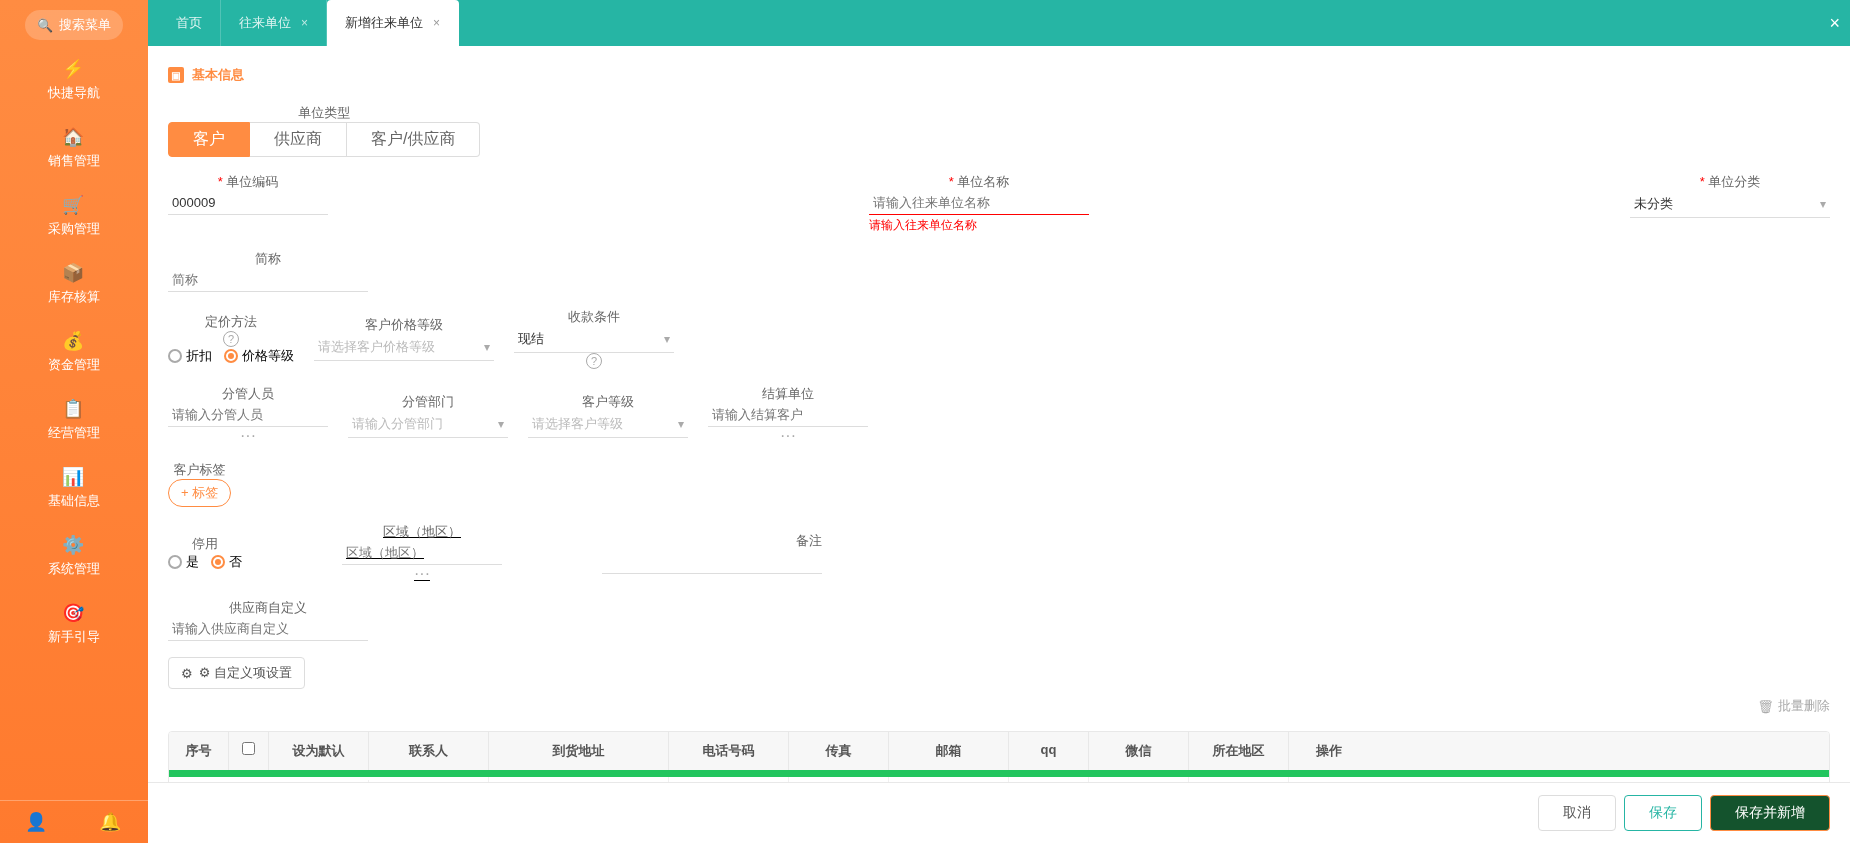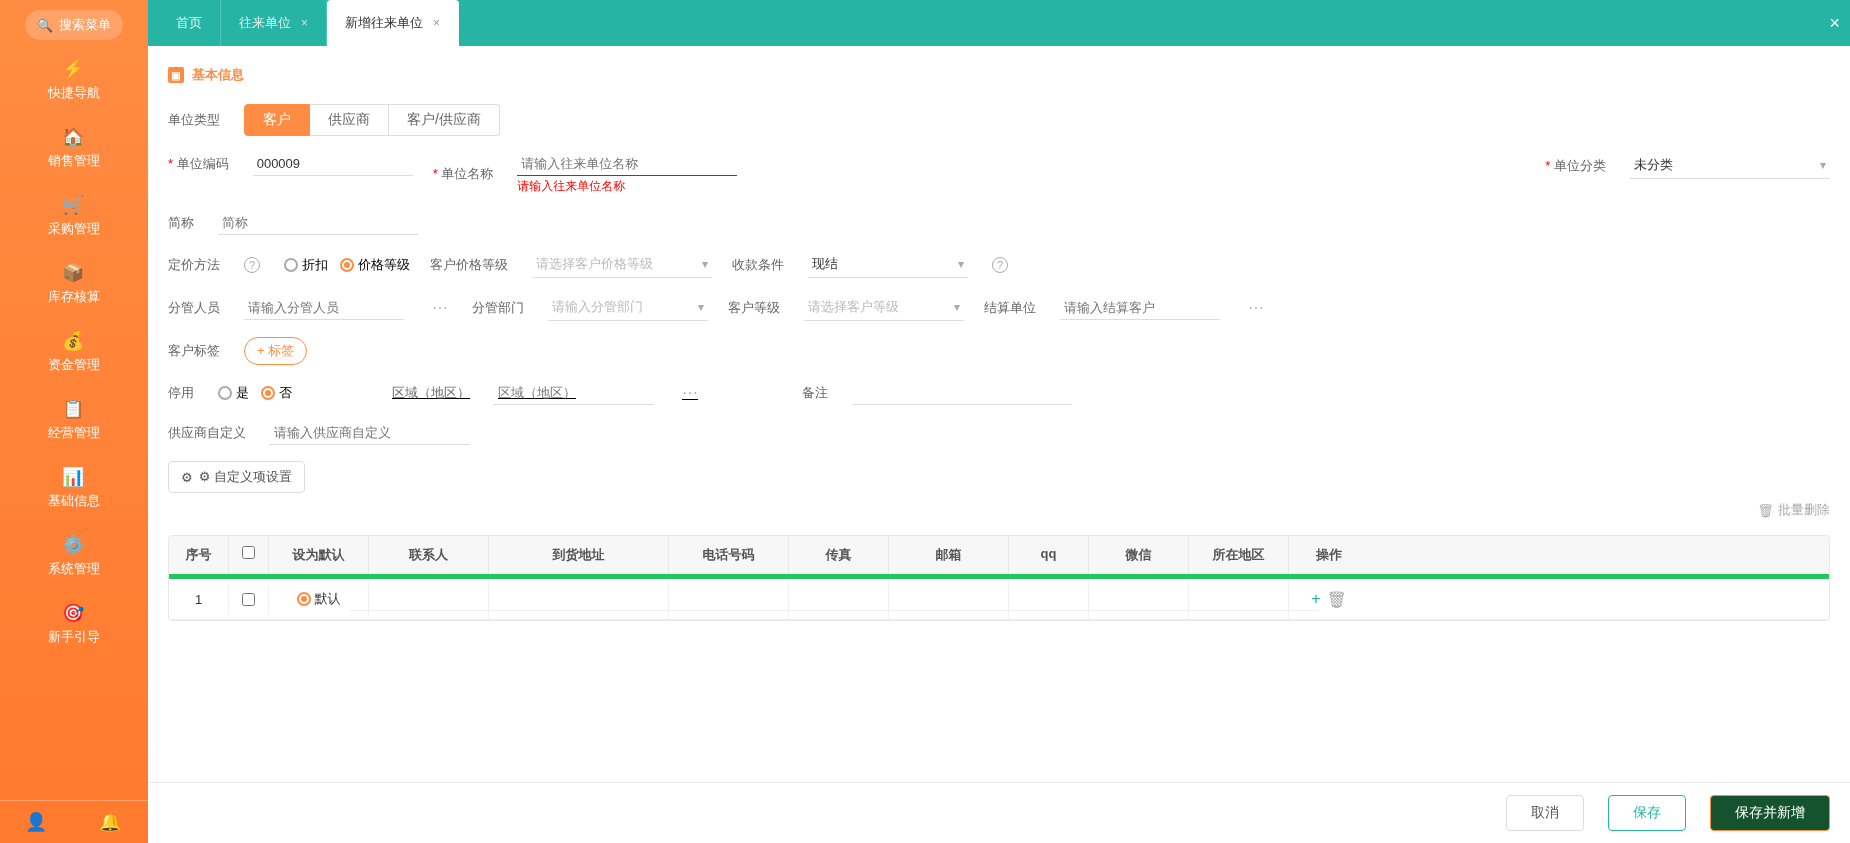--- a/index.html
+++ b/index.html
@@ -129,21 +129,22 @@
     
     .form-row {
       display: flex;
       align-items: flex-start;
       margin-bottom: 16px;
       gap: 20px;
     }
     .form-field {
       display: flex;
       align-items: center;
-      gap: 24px;
+      gap: 0;
+      flex-direction: column;
     }
     .form-field.flex1 { flex: 1; }
     .form-label {
       color: #666;
       white-space: nowrap;
       min-width: fit-content;
     }
     .form-label.required::before {
       content: '* ';
       color: red;
@@ -159,25 +160,25 @@
     }
     .form-input.error-border { border-bottom-color: red; }
     .error-text { color: red; font-size: 12px; margin-top: 2px; }
 
     
     .type-btn-group {
       display: flex;
       gap: 0;
     }
     .type-btn {
-      padding: 6px 18px;
+      padding: 6px 24px;
       border: 1px solid #ddd;
       background: white;
       cursor: pointer;
-      font-size: 14px;
+      font-size: 16px;
       color: #666;
     }
     .type-btn.active {
       background: #ff8c42;
       color: white;
       border-color: #ff8c42;
     }
     .type-btn:first-child { border-radius: 4px 0 0 4px; }
     .type-btn:last-child { border-radius: 0 4px 4px 0; }
     .type-btn:not(:first-child) { border-left: none; }
@@ -272,21 +273,21 @@
     
     .table-container {
       border: 1px solid #e8e8e8;
       border-radius: 4px;
       overflow: hidden;
       margin-top: 16px;
     }
     .table-header-row {
       display: flex;
       background: #f7f7f7;
-      border-bottom: 5px solid #22c55e;
+      border-bottom: 7px solid #22c55e;
     }
     .table-header-cell {
       padding: 10px 8px;
       color: #555;
       font-weight: bold;
       border-right: 1px solid #e8e8e8;
       text-align: center;
     }
     .table-header-cell:last-child { border-right: none; }
     .table-body-row {
@@ -320,21 +321,21 @@
     .col-action { width: 80px; }
 
     
     .bottom-bar {
       background: white;
       border-top: 1px solid #e8e8e8;
       display: flex;
       justify-content: flex-end;
       align-items: center;
       padding: 12px 20px;
-      gap: 24px;
+      gap: 8px;
       flex-shrink: 0;
     }
     .btn-cancel {
       padding: 8px 24px;
       border: 1px solid #ddd;
       background: white;
       color: #555;
       cursor: pointer;
       border-radius: 4px;
       font-size: 14px;
@@ -580,21 +581,21 @@
             <div class="radio-circle active"></div>
             <span>否</span>
           </div>
         </div>
       </div>
       <div class="form-field" style="margin-left:80px;text-decoration:underline;">
         <span class="form-label">区域（地区）</span>
         <input class="form-input" type="text" placeholder="区域（地区）" style="width: 150px;">
         <span class="ellipsis-btn">···</span>
       </div>
-      <div class="form-field" style="margin-left:80px;">
+      <div class="form-field" style="margin-left:80px;align-items:flex-end;">
         <span class="form-label">备注</span>
         <input class="form-input" type="text" style="width: 220px;">
       </div>
     </div>
 
     <div class="form-row">
       <div class="form-field">
         <span class="form-label">供应商自定义</span>
         <input class="form-input" type="text" placeholder="请输入供应商自定义" style="width: 200px;">
       </div>

